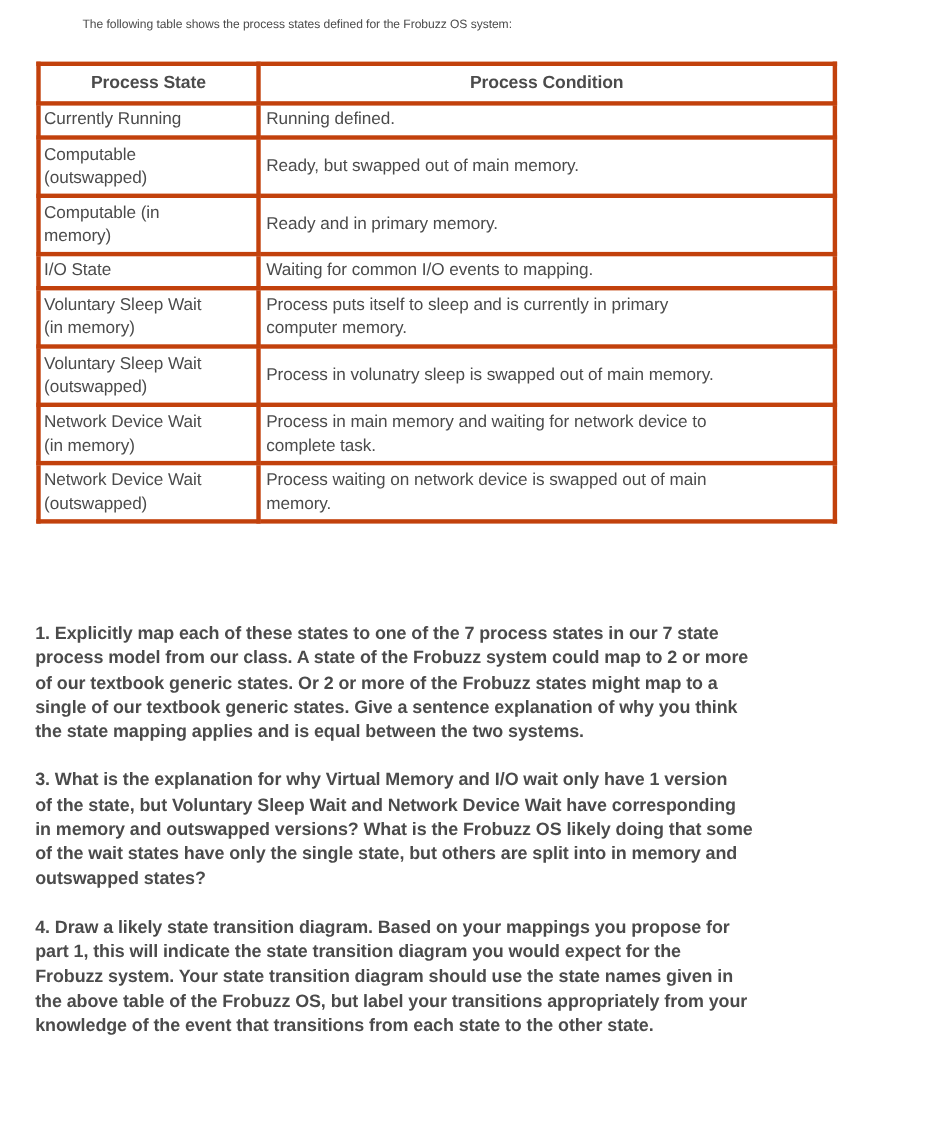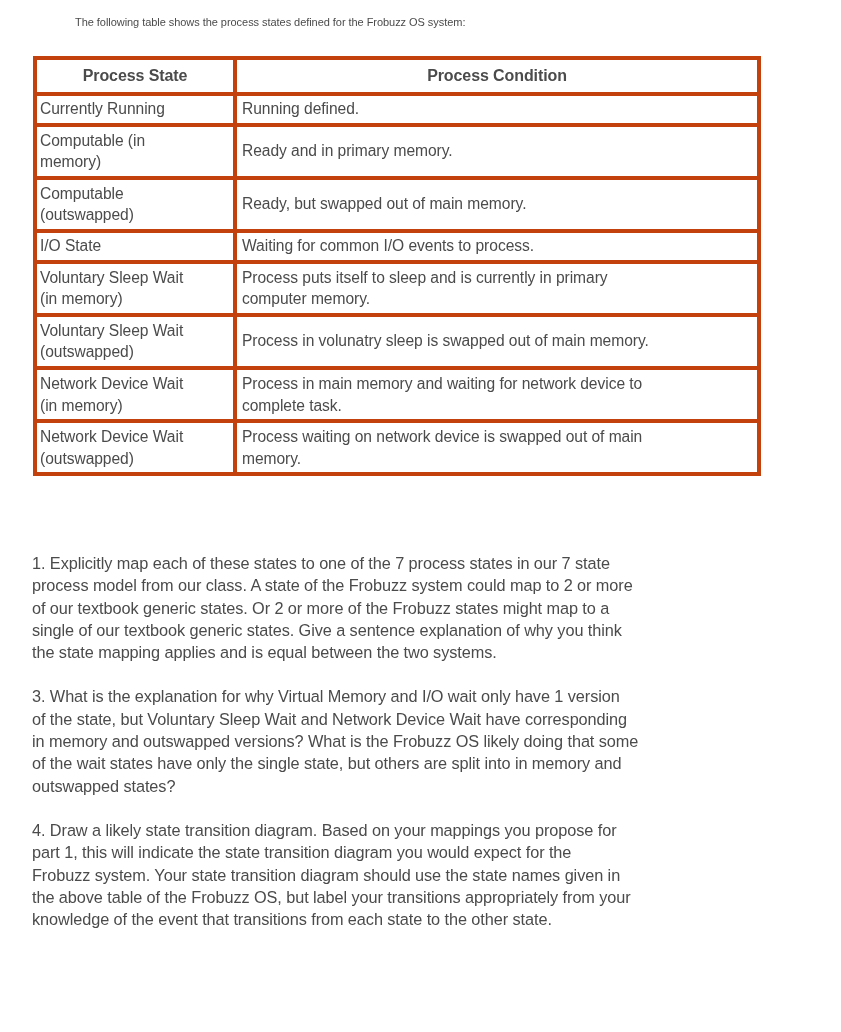--- a/index.html
+++ b/index.html
@@ -87,21 +87,22 @@
     position: absolute;
     left: 32px;
     top: 552px;
     width: 742px;
   }
   .q {
     font-size: 16.3px;
     line-height: 22.3px;
     color: #4b4b4b;
     letter-spacing: -0.08px;
-    margin: 0 0 22px 0;
+    margin: 13px 0 22px 0;
+    font-weight: bold;
   }
   .q:last-child { margin-bottom: 0; }
 </style>
 </head>
 <body>
 
 <div class="page">
 
   <div class="intro">The following table shows the process states defined for the Frobuzz OS system:</div>
 
@@ -115,30 +116,30 @@
         <th>Process State</th>
         <th>Process Condition</th>
       </tr>
     </thead>
     <tbody>
       <tr>
         <td class="state mid">Currently Running</td>
         <td class="cond">Running defined.</td>
       </tr>
       <tr>
+        <td class="state">Computable<br>(outswapped)</td>
+        <td class="cond">Ready, but swapped out of main memory.</td>
+      </tr>
+      <tr>
         <td class="state">Computable (in<br>memory)</td>
         <td class="cond">Ready and in primary memory.</td>
       </tr>
       <tr>
-        <td class="state">Computable<br>(outswapped)</td>
-        <td class="cond">Ready, but swapped out of main memory.</td>
-      </tr>
-      <tr>
         <td class="state mid">I/O State</td>
-        <td class="cond">Waiting for common I/O events to process.</td>
+        <td class="cond">Waiting for common I/O events to mapping.</td>
       </tr>
       <tr>
         <td class="state">Voluntary Sleep Wait<br>(in memory)</td>
         <td class="cond top">Process puts itself to sleep and is currently in primary<br>computer memory.</td>
       </tr>
       <tr>
         <td class="state">Voluntary Sleep Wait<br>(outswapped)</td>
         <td class="cond">Process in volunatry sleep is swapped out of main memory.</td>
       </tr>
       <tr>

